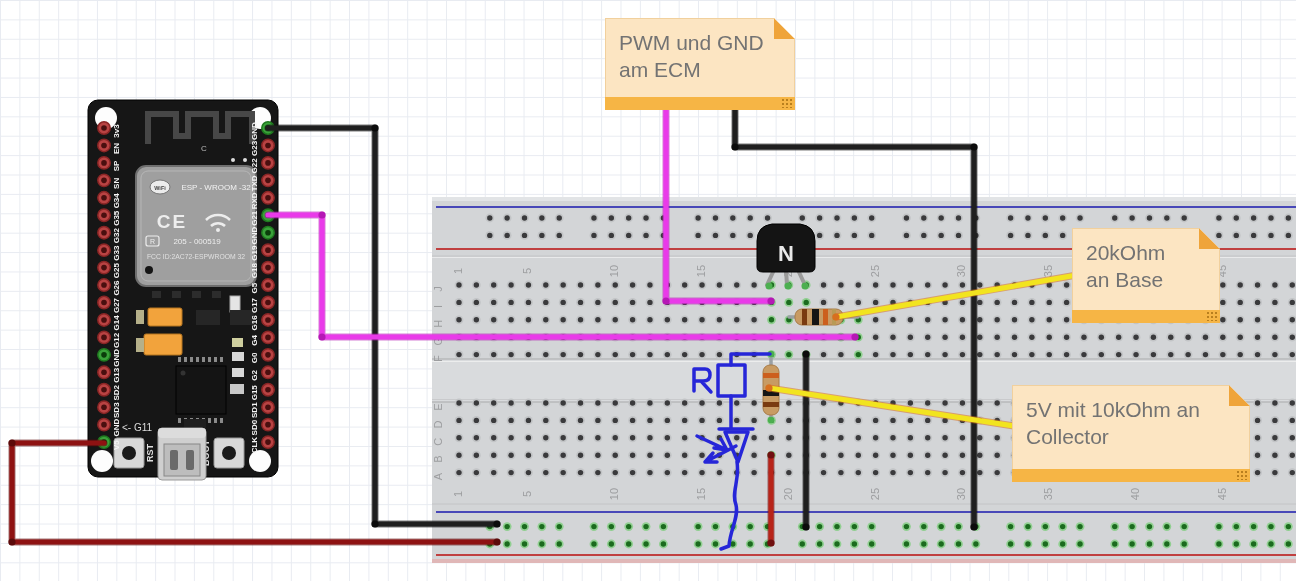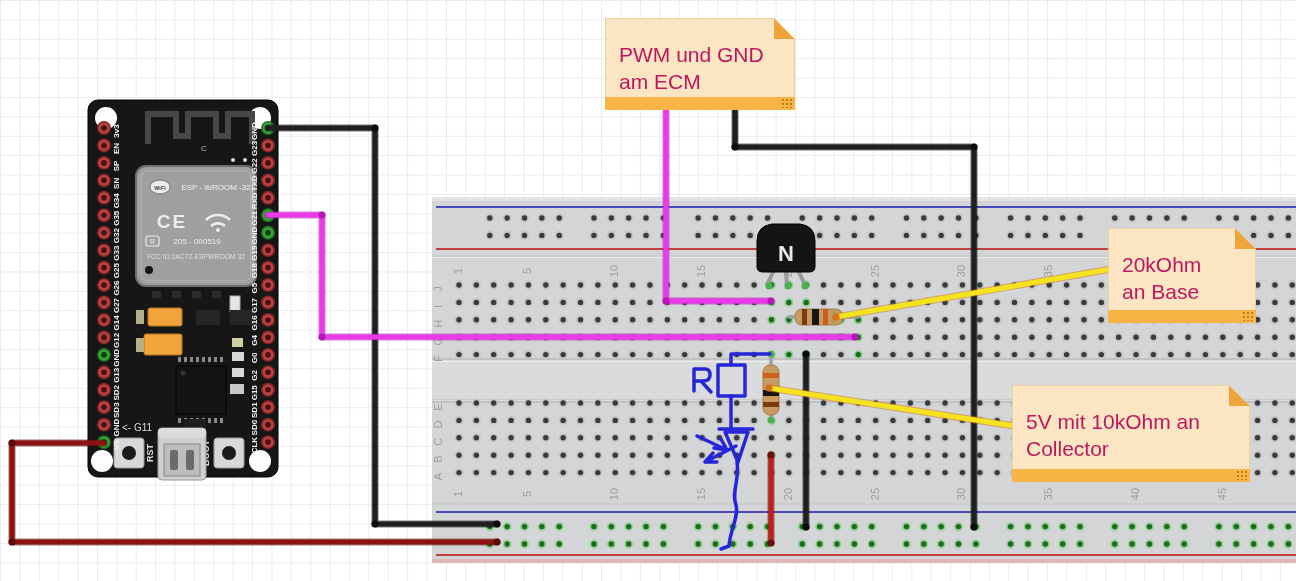--- a/index.html
+++ b/index.html
@@ -12,22 +12,22 @@
     font-family:"Liberation Sans",sans-serif;
   }
   #scene{position:absolute;left:0;top:0;}
   svg text{font-family:"Liberation Sans",sans-serif;}
   .note{
     position:absolute;z-index:10;background:#fce5c2;
     clip-path:polygon(0 0, calc(100% - 21px) 0, 100% 21px, 100% 100%, 0 100%);
     box-shadow:0 0 0 1px rgba(220,170,90,.35) inset;
   }
   .note-text{
-    white-space:pre-line;padding:24px 14px 0 14px;
-    font-size:21px;line-height:1.28;color:#be185d;
+    white-space:pre-line;padding:12px 14px 0 14px;
+    font-size:21px;line-height:1.28;color:#737373;
   }
   .note-bar{position:absolute;left:0;right:0;bottom:0;height:13px;background:#f6b545;}
   .note-grip{
     position:absolute;right:2px;bottom:2px;width:12px;height:10px;
     background-image:radial-gradient(#b97f1e 1px,transparent 1.2px);
     background-size:4px 4px;
   }
   .note-fold{position:absolute;top:0;right:0;width:21px;height:21px;}
 </style>
 </head>
@@ -1778,21 +1778,21 @@
   <div class="note" style="left:605px;top:18px;width:190px;height:92px">
     <div class="note-text">PWM und GND
 am ECM</div>
     <svg class="note-fold" width="21" height="21">
         <polygon points="0,0 21,21 0,21" fill="#efa43a"></polygon>
       </svg>
     <div class="note-bar">
         <div class="note-grip"></div>
       </div>
   </div>
-  <div class="note" style="left:1108px;top:228px;width:148px;height:95px">
+  <div class="note" style="left:1072px;top:228px;width:148px;height:95px">
     <div class="note-text">20kOhm
 an Base</div>
     <svg class="note-fold" width="21" height="21">
         <polygon points="0,0 21,21 0,21" fill="#efa43a"></polygon>
       </svg>
     <div class="note-bar">
         <div class="note-grip"></div>
       </div>
   </div>
   <div class="note" style="left:1012px;top:385px;width:238px;height:97px">

